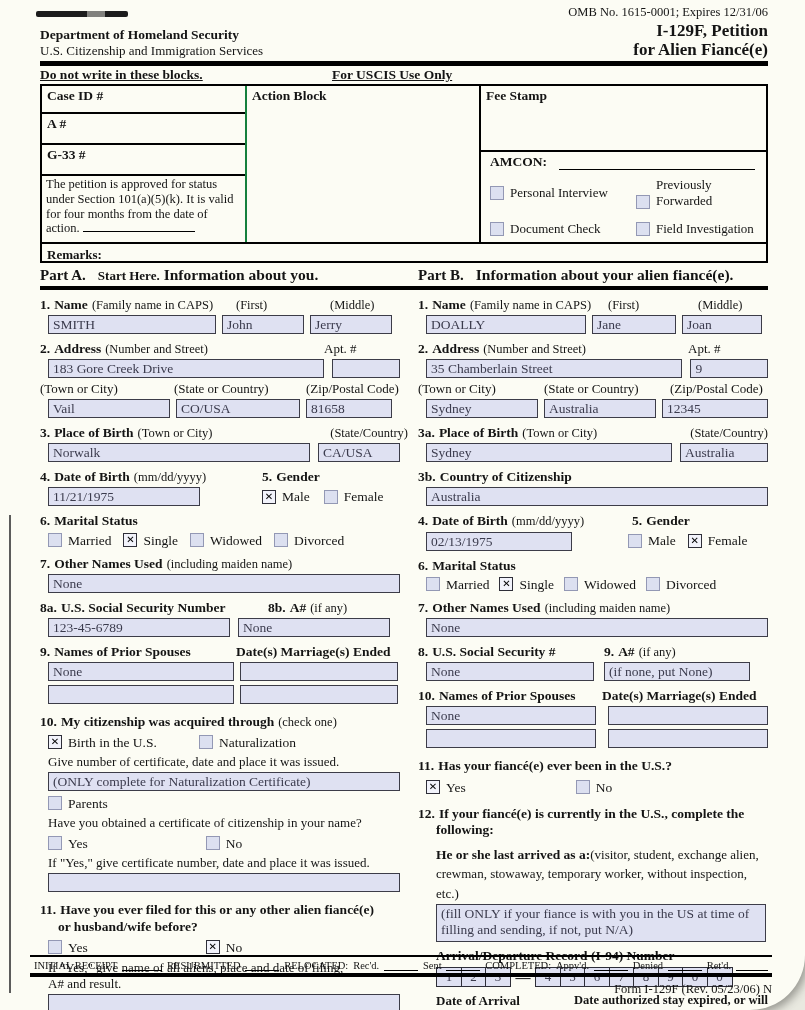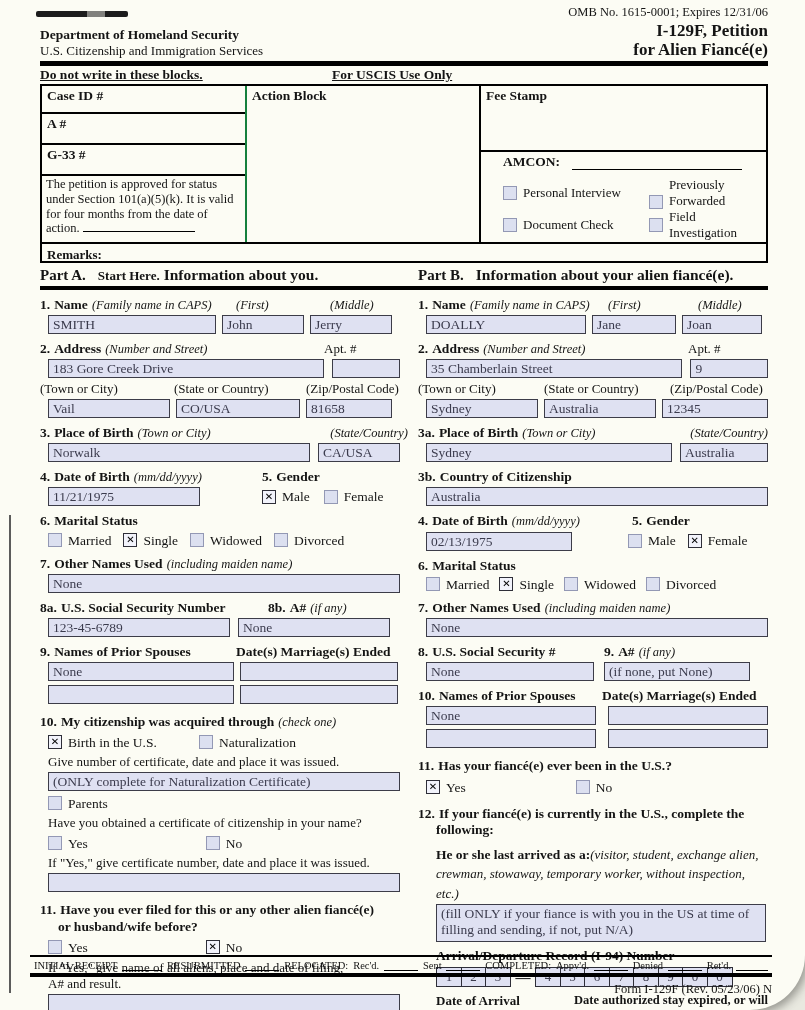--- a/index.html
+++ b/index.html
@@ -1,21 +1,21 @@
 <!DOCTYPE html>
 <html><head>
 <meta charset="utf-8">
 <style>
 *{margin:0;padding:0;box-sizing:border-box}
 html,body{background:#e9e9e0}
 body{font-family:"Liberation Serif",serif;color:#141414}
 .page{position:relative;width:805px;height:1010px;background:#fcfcf4;overflow:hidden;border-bottom-right-radius:55px;box-shadow:3px 4px 8px rgba(60,60,55,.45)}
 .content{position:absolute;left:40px;top:2px;width:728px}
 .b{font-weight:bold;font-size:13.5px}
-.i{font-style:italic;font-size:12.5px}
+.i{font-size:12.5px}
 .pl{font-size:13px}
 .u{text-decoration:underline}
 .fld{background:#dfe1f2;border:1.5px solid #3c3c48;height:19px;line-height:15px;font-size:13.5px;padding:1px 4px;color:#3b3b4d;white-space:nowrap;overflow:hidden}
 .cb{width:14px;height:14px;background:#dce0f0;border:1px solid #9398b4;display:inline-flex;align-items:center;justify-content:center;font-size:10px;line-height:10px;color:#000;flex:none}
 .cb.on{background:#f2f3fb;border:1.5px solid #2e2e38}
 .lrow{display:flex;align-items:baseline;margin-top:4px;line-height:1.2}
 .frow{display:flex;margin-top:2px;padding-left:8px}
 .cbrow{display:flex;align-items:flex-start;margin-top:5px;padding-left:8px;font-size:13.5px}
 .cb+span{margin-left:6px}
 .blank{display:inline-block;border-bottom:1px solid #000;height:11px}
@@ -62,26 +62,26 @@
           <div class="ucell-label" style="height:31px;border-bottom:2px solid #000">A #</div>
           <div class="ucell-label" style="height:31px;border-bottom:2px solid #000">G-33 #</div>
           <div style="height:64px;font-size:12.5px;padding:1px 4px;line-height:1.18">
             <span>The petition is approved for status under Section 101(a)(5)(k).  It is valid for four months from the date of action.</span>
             <span class="blank" style="width:112px"></span>
           </div>
         </div>
         <div class="ucell-label" style="width:234px;border-right:2px solid #000">Action Block</div>
         <div style="flex:1">
           <div class="ucell-label" style="height:66px;border-bottom:2px solid #000">Fee Stamp</div>
-          <div style="height:90px;padding:2px 22px">
+          <div style="height:90px;padding:2px 9px">
             <div style="display:flex;align-items:flex-end">
               <span class="b">AMCON:</span>
               <span style="flex:1;border-bottom:1.5px solid #000;height:13px;margin-left:12px;margin-right:2px"></span>
             </div>
-            <div style="display:grid;grid-template-columns:146px 1fr;row-gap:0;margin-top:7px;font-size:13px">
+            <div style="display:grid;grid-template-columns:146px 1fr;row-gap:12px;margin-top:7px;font-size:13px">
               <div style="display:flex;align-items:center">
                 <span class="cb"></span>
                 <span>Personal Interview</span>
               </div>
               <div style="display:flex;align-items:flex-end">
                 <span class="cb"></span>
                 <span>Previously Forwarded</span>
               </div>
               <div style="display:flex;align-items:center">
                 <span class="cb"></span>

